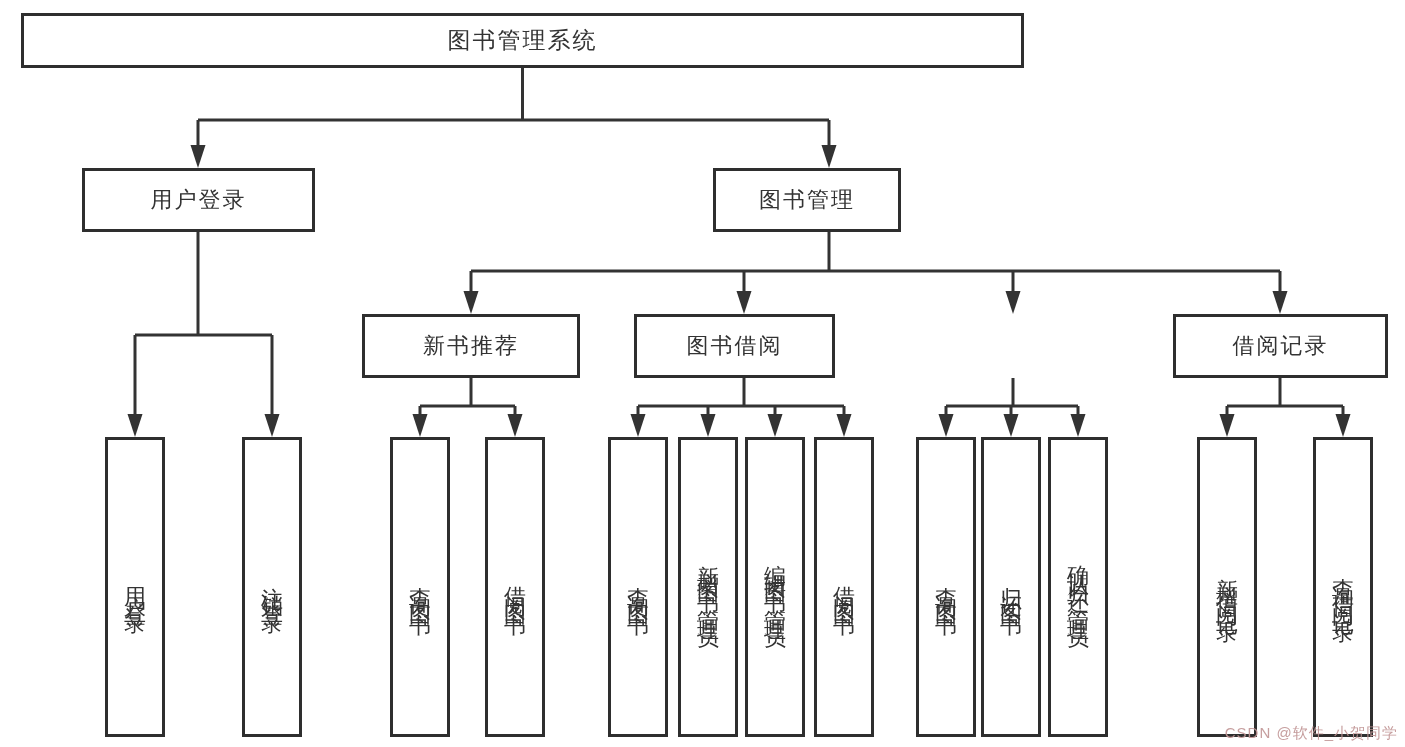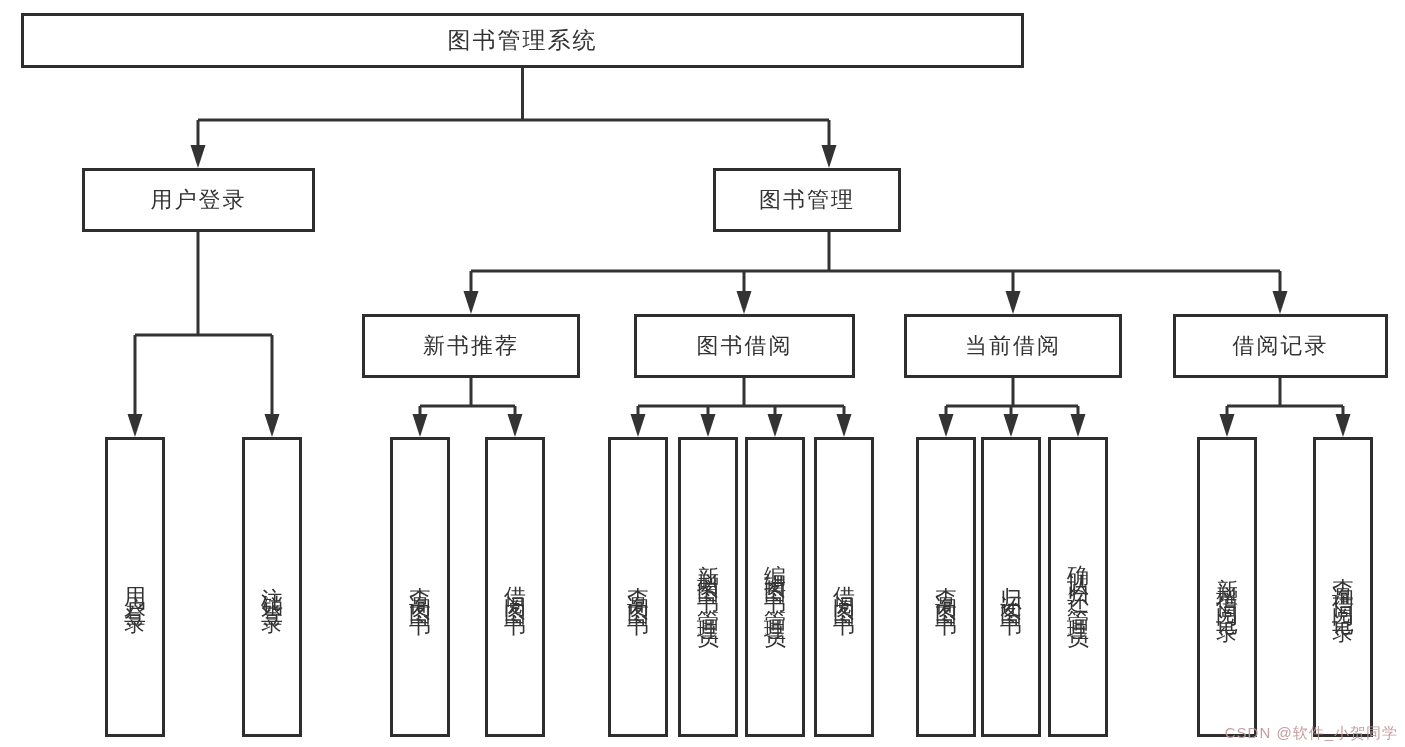--- a/index.html
+++ b/index.html
@@ -115,22 +115,21 @@
       <polygon points="1335.5,414 1350.5,414 1343,437"></polygon>
     </g>
   </svg>
 
   <div class="node root" style="left:21px;top:13px;width:1003px;height:55px;">图书管理系统</div>
 
   <div class="node" style="left:82px;top:168px;width:233px;height:64px;">用户登录</div>
   <div class="node" style="left:713px;top:168px;width:188px;height:64px;">图书管理</div>
 
   <div class="node" style="left:362px;top:314px;width:218px;height:64px;">新书推荐</div>
-  <div class="node" style="left:634px;top:314px;width:221px;height:64px;font-family:Liberation Mono, monospace;">图书借阅</div>
-  <div class="node" style="left:904px;top:314px;width:218px;height:64px;">当前借阅</div>
+  <div class="node" style="left:634px;top:314px;width:201px;height:64px;font-family:Liberation Mono, monospace;">图书借阅</div>
   <div class="node" style="left:1173px;top:314px;width:215px;height:64px;">借阅记录</div>
 
   <div class="node leaf" style="left:105px;top:437px;width:60px;height:300px;">用户登录</div>
   <div class="node leaf" style="left:242px;top:437px;width:60px;height:300px;">注销登录</div>
 
   <div class="node leaf" style="left:390px;top:437px;width:60px;height:300px;">查询图书</div>
   <div class="node leaf" style="left:485px;top:437px;width:60px;height:300px;">借阅图书</div>
 
   <div class="node leaf" style="left:608px;top:437px;width:60px;height:300px;">查询图书</div>
   <div class="node leaf" style="left:678px;top:437px;width:60px;height:300px;">新增图书（管理员）</div>

